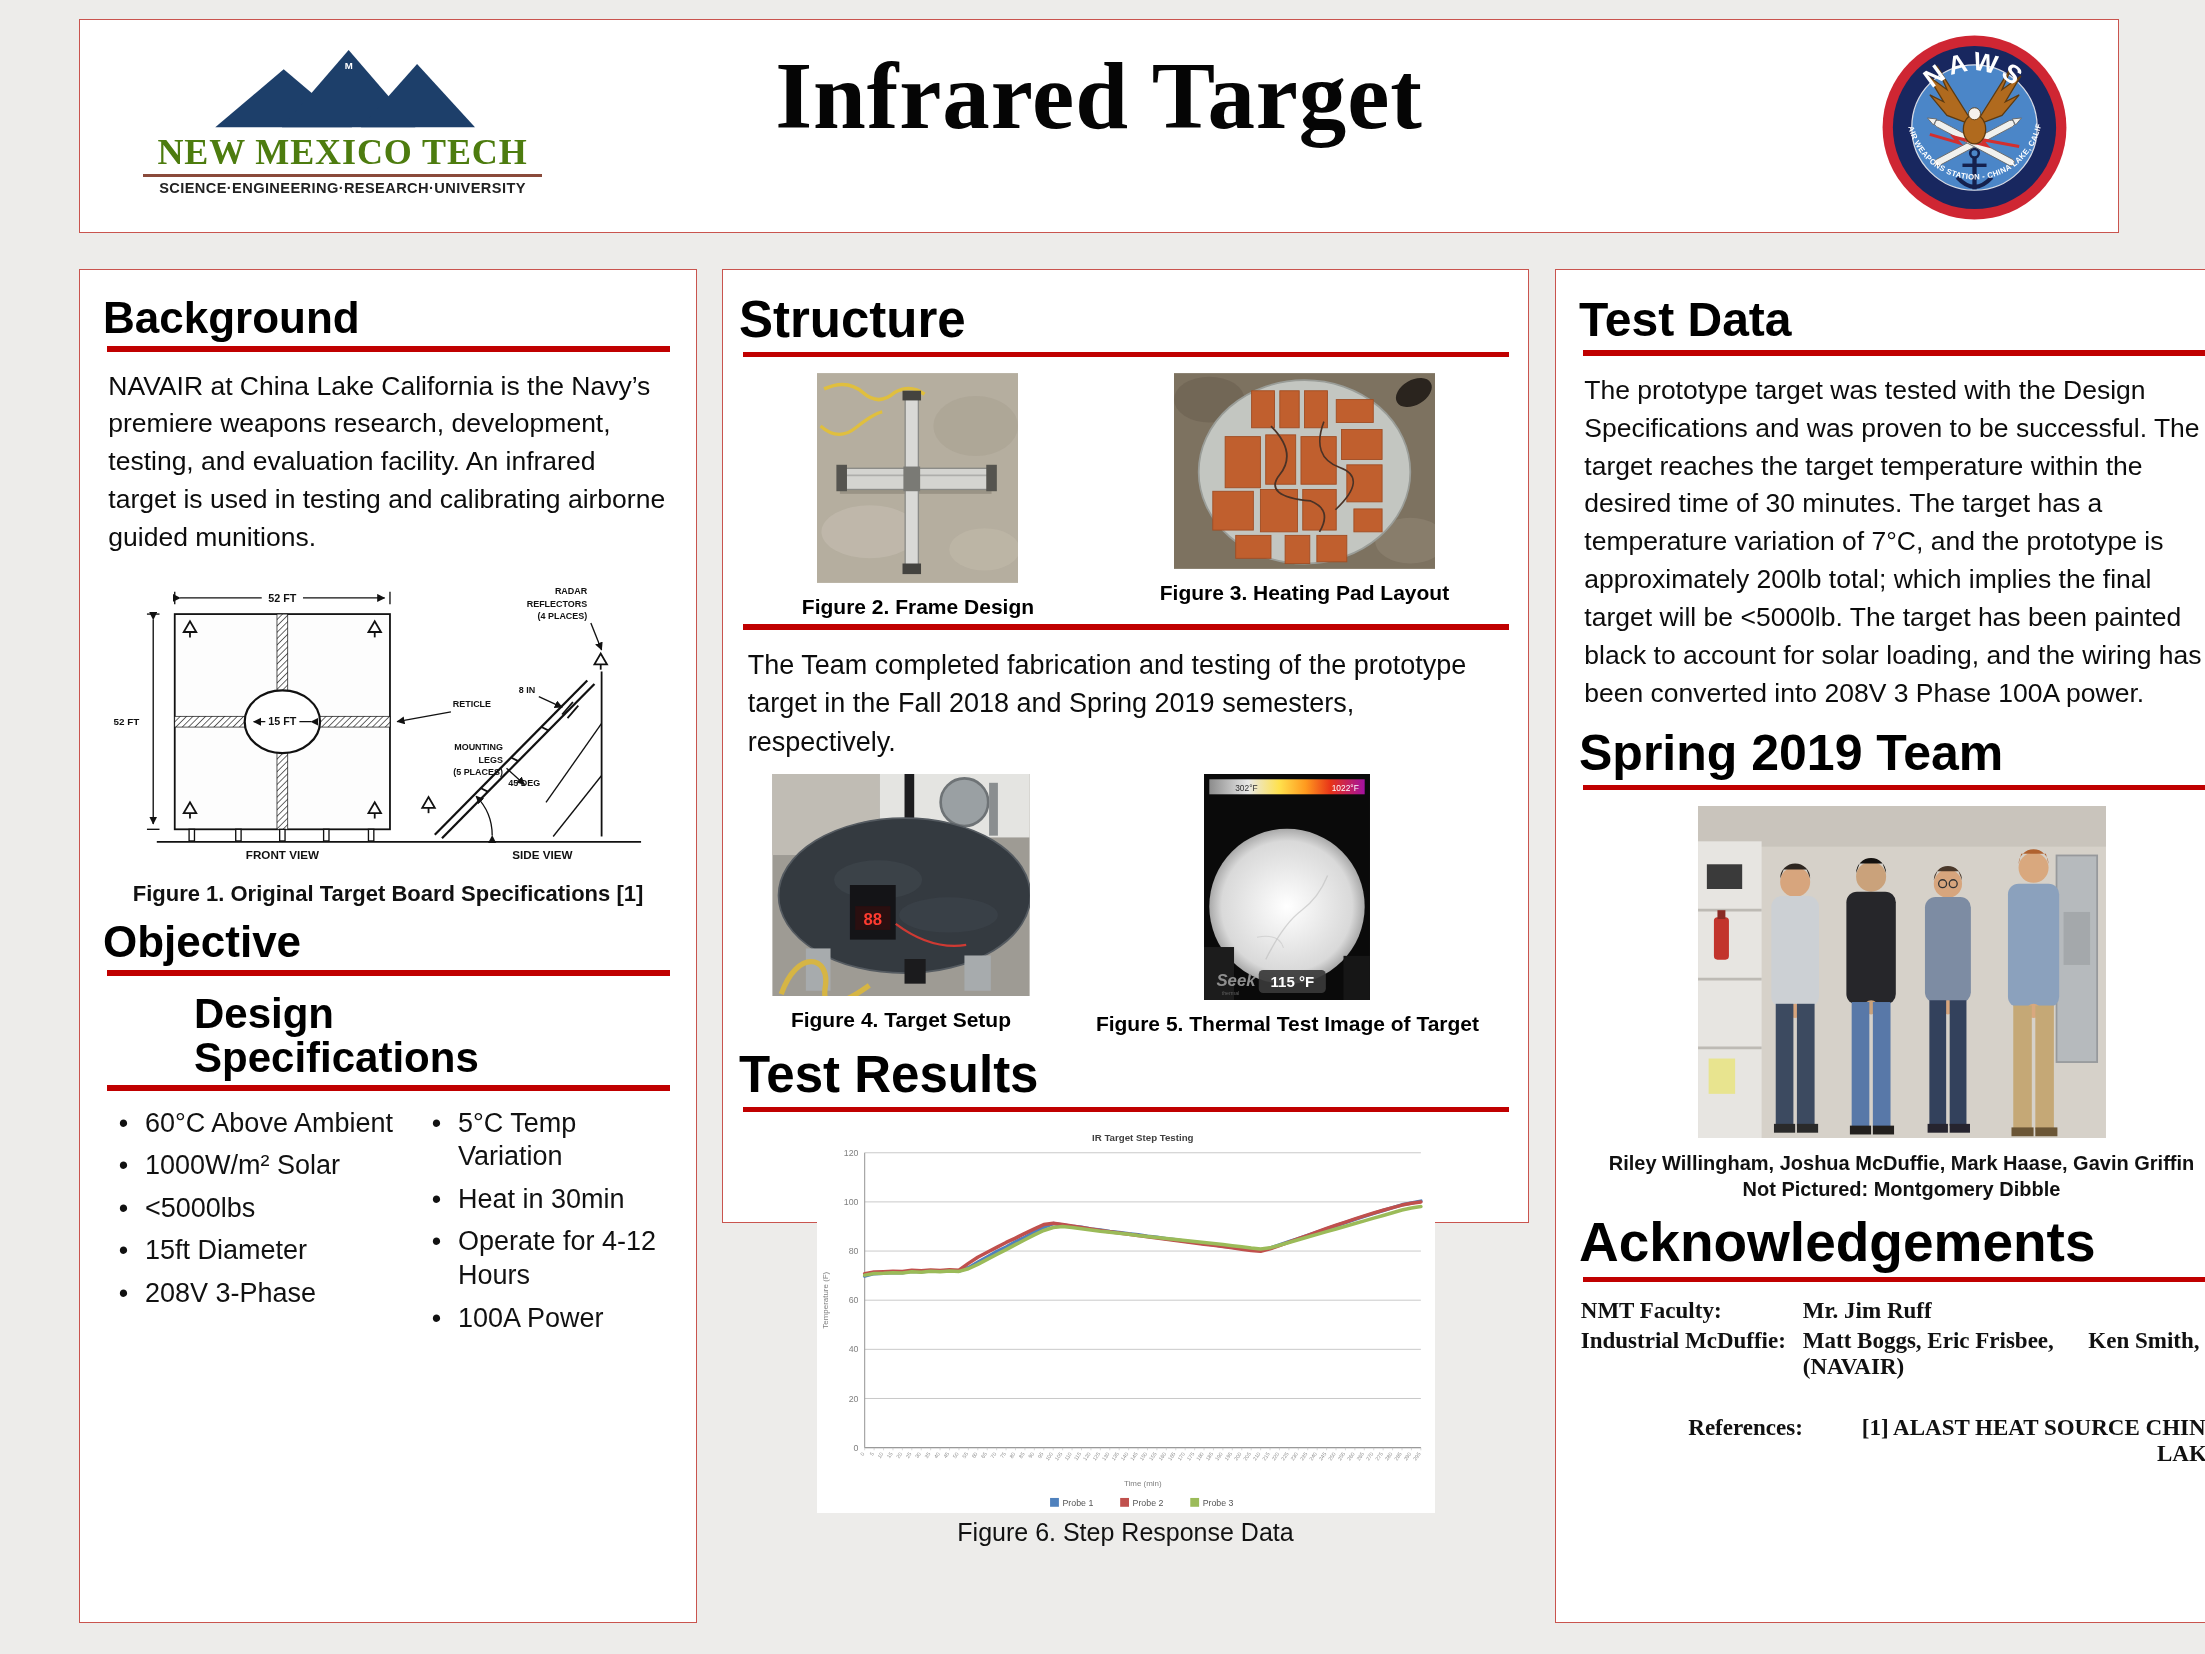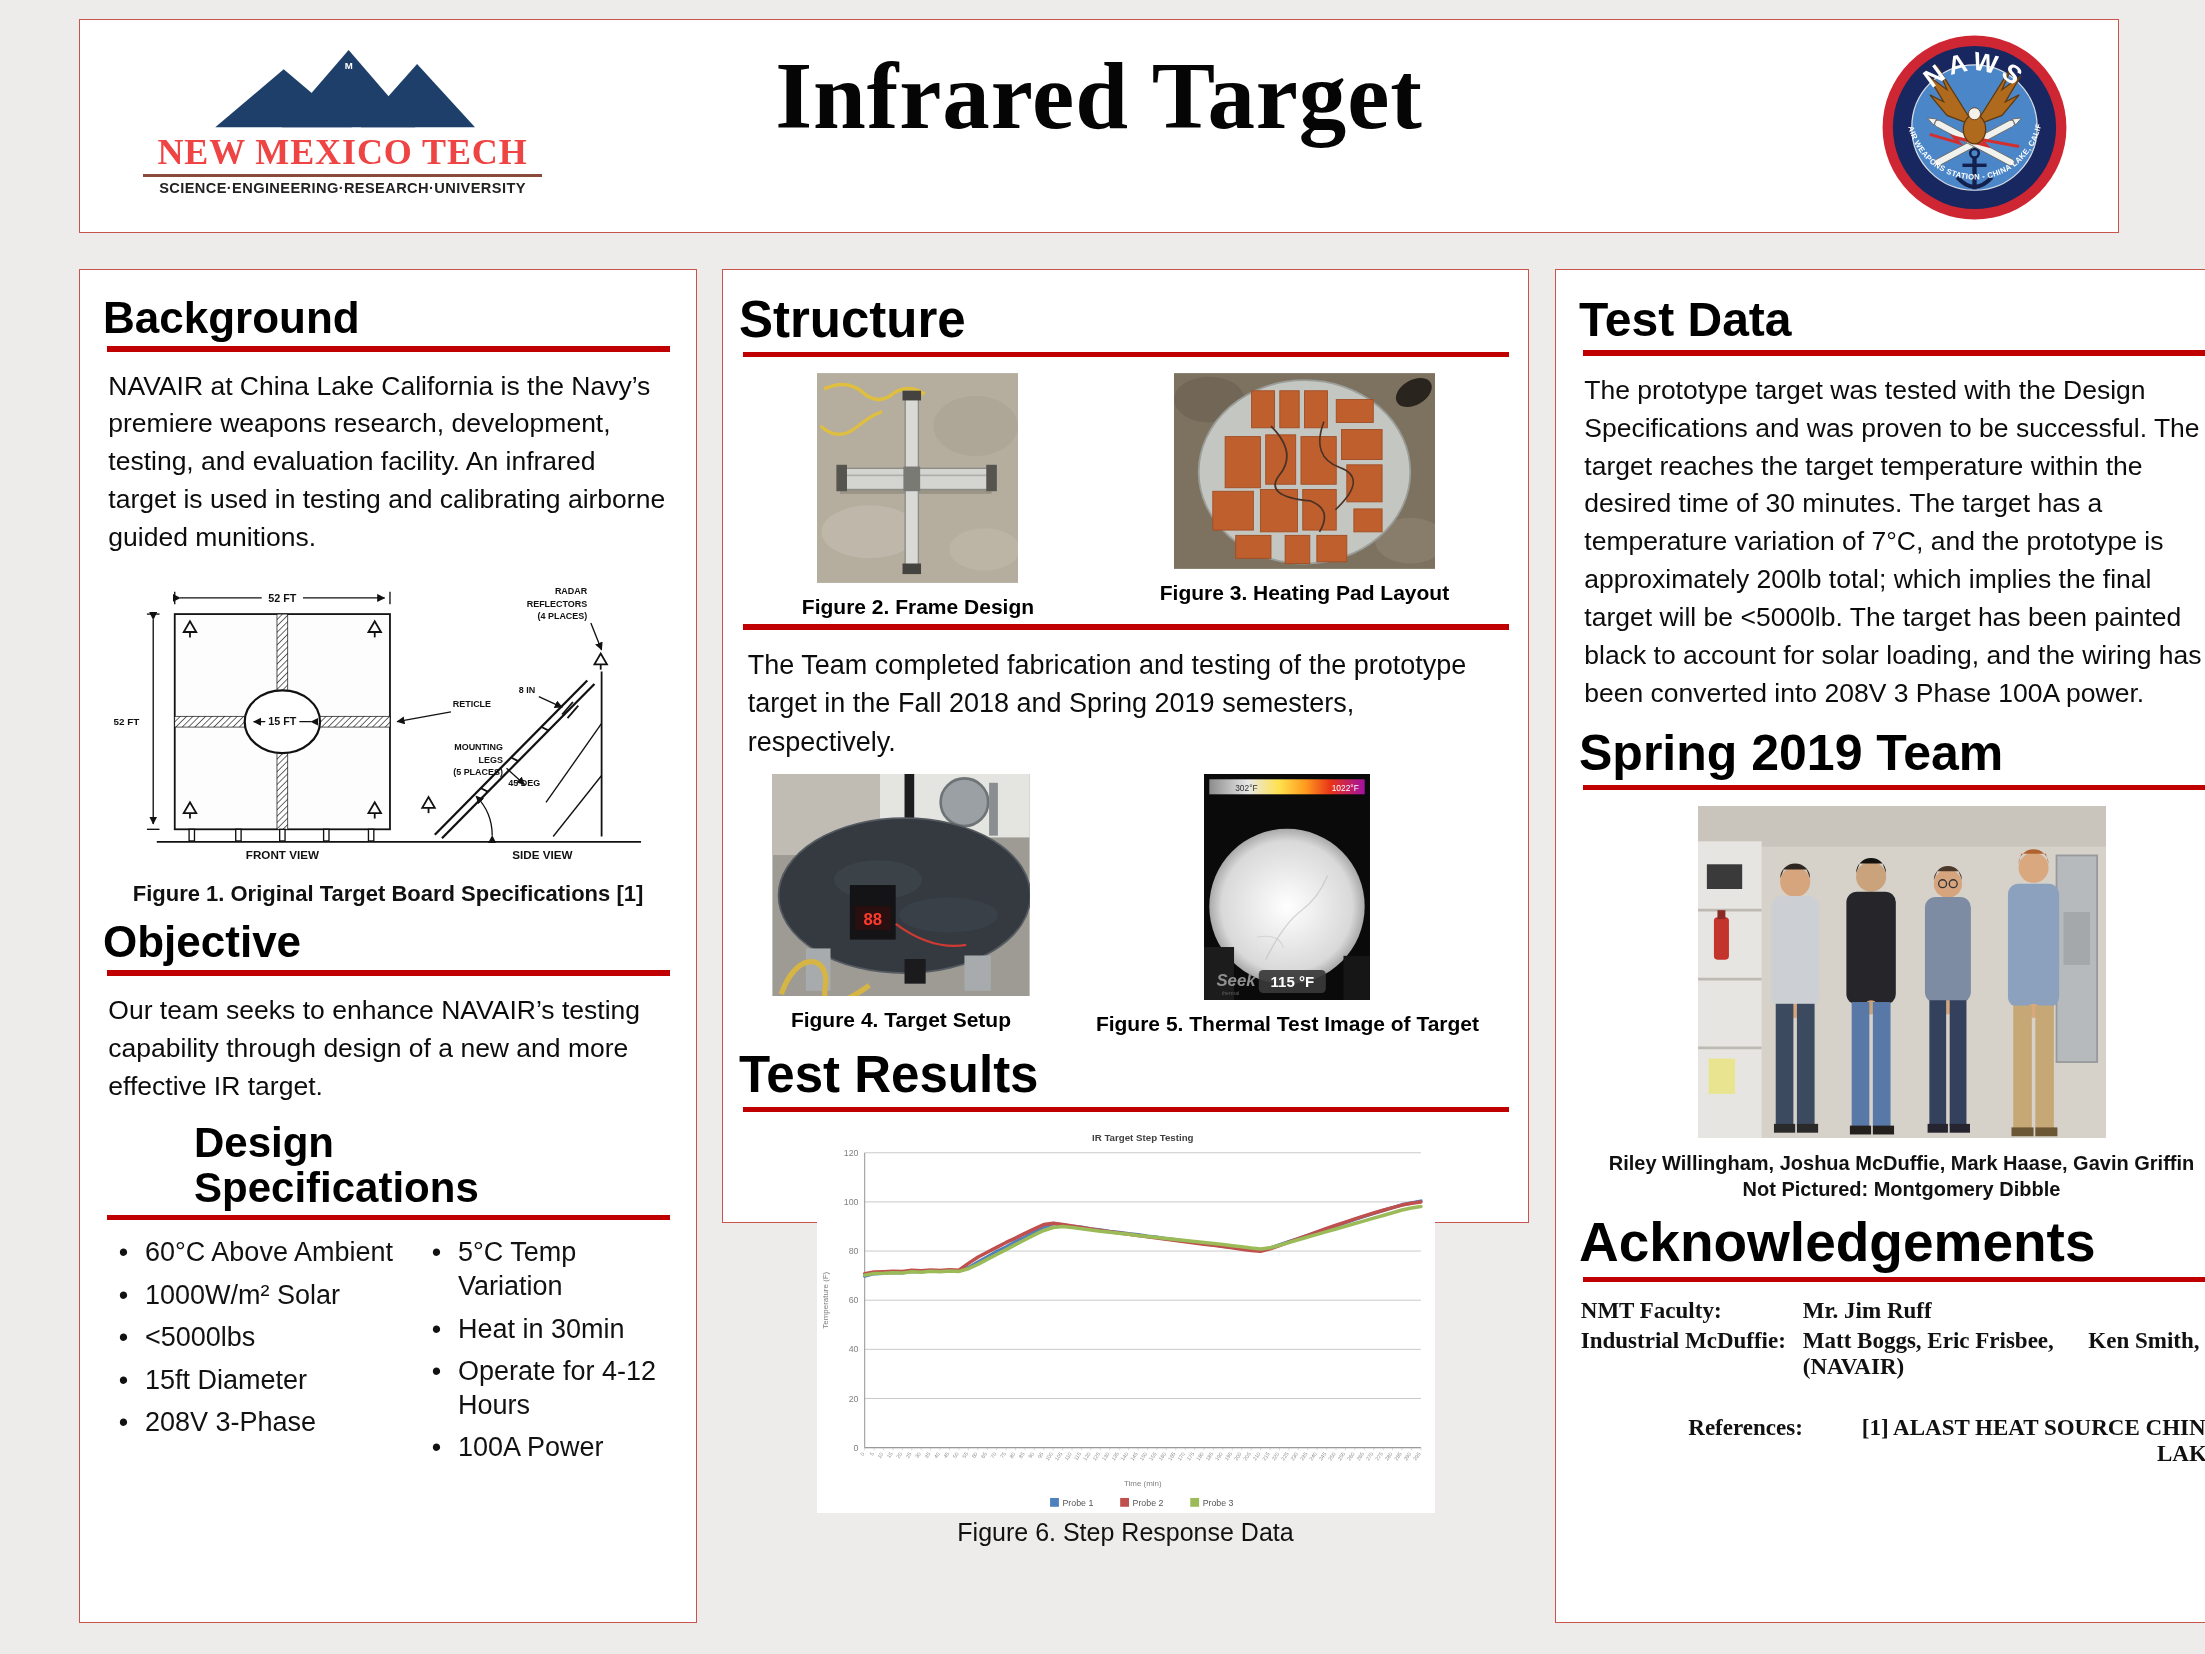--- a/index.html
+++ b/index.html
@@ -10,21 +10,21 @@
   .panel{
     position:absolute;background:#ffffff;border:1.8px solid #c9544e;box-sizing:border-box;
   }
   .hdr{left:79px;top:19.4px;width:2040px;height:214px;}
   .col-left{left:79px;top:269px;width:618px;height:1354px;padding:12.4px 23px;}
   .col-mid{left:722px;top:269px;width:807px;height:954px;padding:10.6px 16px;}
   .col-right{left:1555px;top:269px;width:693px;height:1354px;padding:12.4px 23px;}
 
   
   .nmt{position:absolute;left:51px;top:23px;width:423px;text-align:center;}
-  .nmt-name{font-family:"Liberation Serif",serif;font-weight:bold;font-size:36px;letter-spacing:0.9px;color:#ef4444;line-height:1;margin-top:1.8px;}
+  .nmt-name{font-family:"Liberation Serif",serif;font-weight:bold;font-size:36px;letter-spacing:0.9px;color:#4d7c0f;line-height:1;margin-top:1.8px;}
   .nmt-rule{height:3.5px;background:#8a4a3b;width:399px;margin:3.5px auto 2.6px;}
   .nmt-tag{font-size:14.6px;font-weight:bold;letter-spacing:0.4px;color:#222;}
   .poster-title{
     position:absolute;left:50%;top:21px;transform:translateX(-50%);
     font-family:"Liberation Serif",serif;font-weight:bold;font-size:95px;color:#050505;
     margin:0;white-space:nowrap;letter-spacing:0.9px;
   }
   .naws{position:absolute;right:49px;top:12.4px;}
 
   
@@ -219,21 +219,20 @@
     <text x="446" y="200" font-size="10" text-anchor="end">MOUNTING</text>
     <text x="446" y="214" font-size="10" text-anchor="end">LEGS</text>
     <text x="446" y="228" font-size="10" text-anchor="end">(5 PLACES)</text>
     <line x1="450" y1="220" x2="470" y2="238" stroke="#111" stroke-width="1.5" marker-end="url(#arr)"></line>
     <text x="490" y="321" font-size="13" text-anchor="middle">SIDE VIEW</text>
   </svg>
   <div class="cap1">Figure 1. Original Target Board Specifications [1]</div>
 
   <h2 class="h2">Objective</h2>
   <div class="rule"></div>
-  <p class="btxt">Our team seeks to enhance NAVAIR’s testing capability through design of a new and more effective IR target.</p>
 
   <h2 class="h2 design-h">Design Specifications</h2>
   <div class="rule"></div>
   <div class="specs">
     <ul class="c1">
       <li>60°C Above Ambient</li>
       <li>1000W/m² Solar</li>
       <li>&lt;5000lbs</li>
       <li>15ft Diameter</li>
       <li>208V 3-Phase</li>

